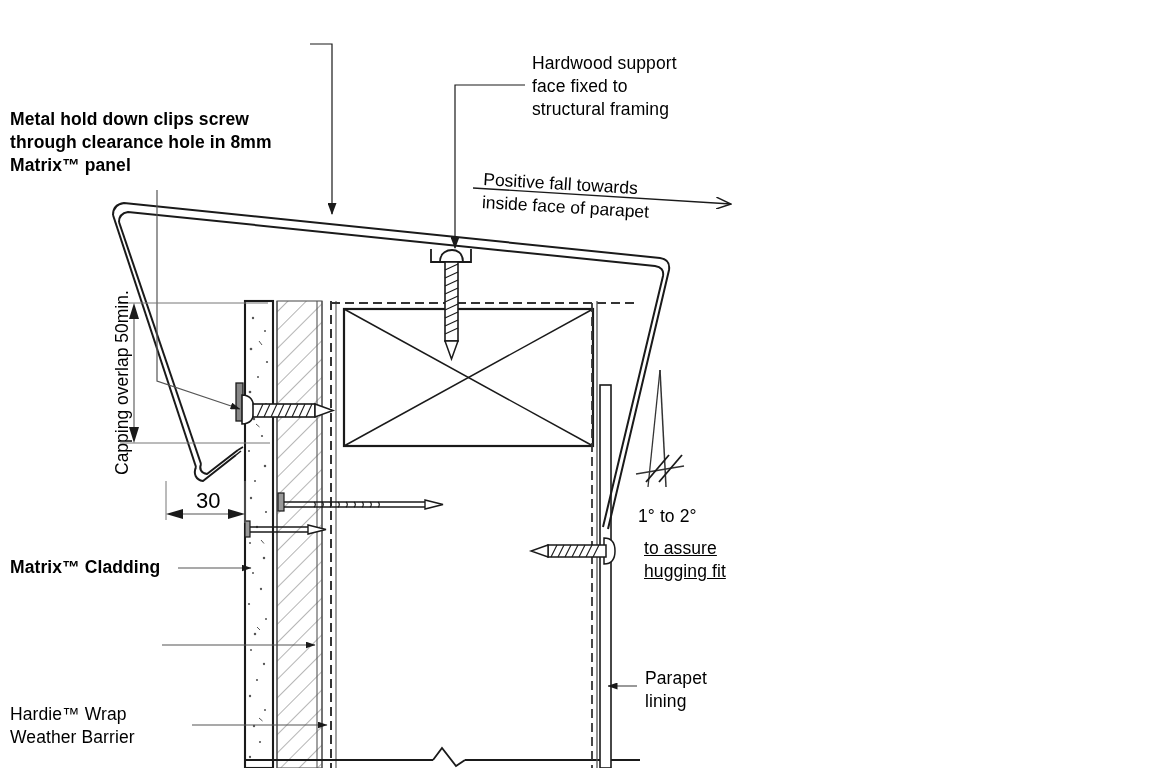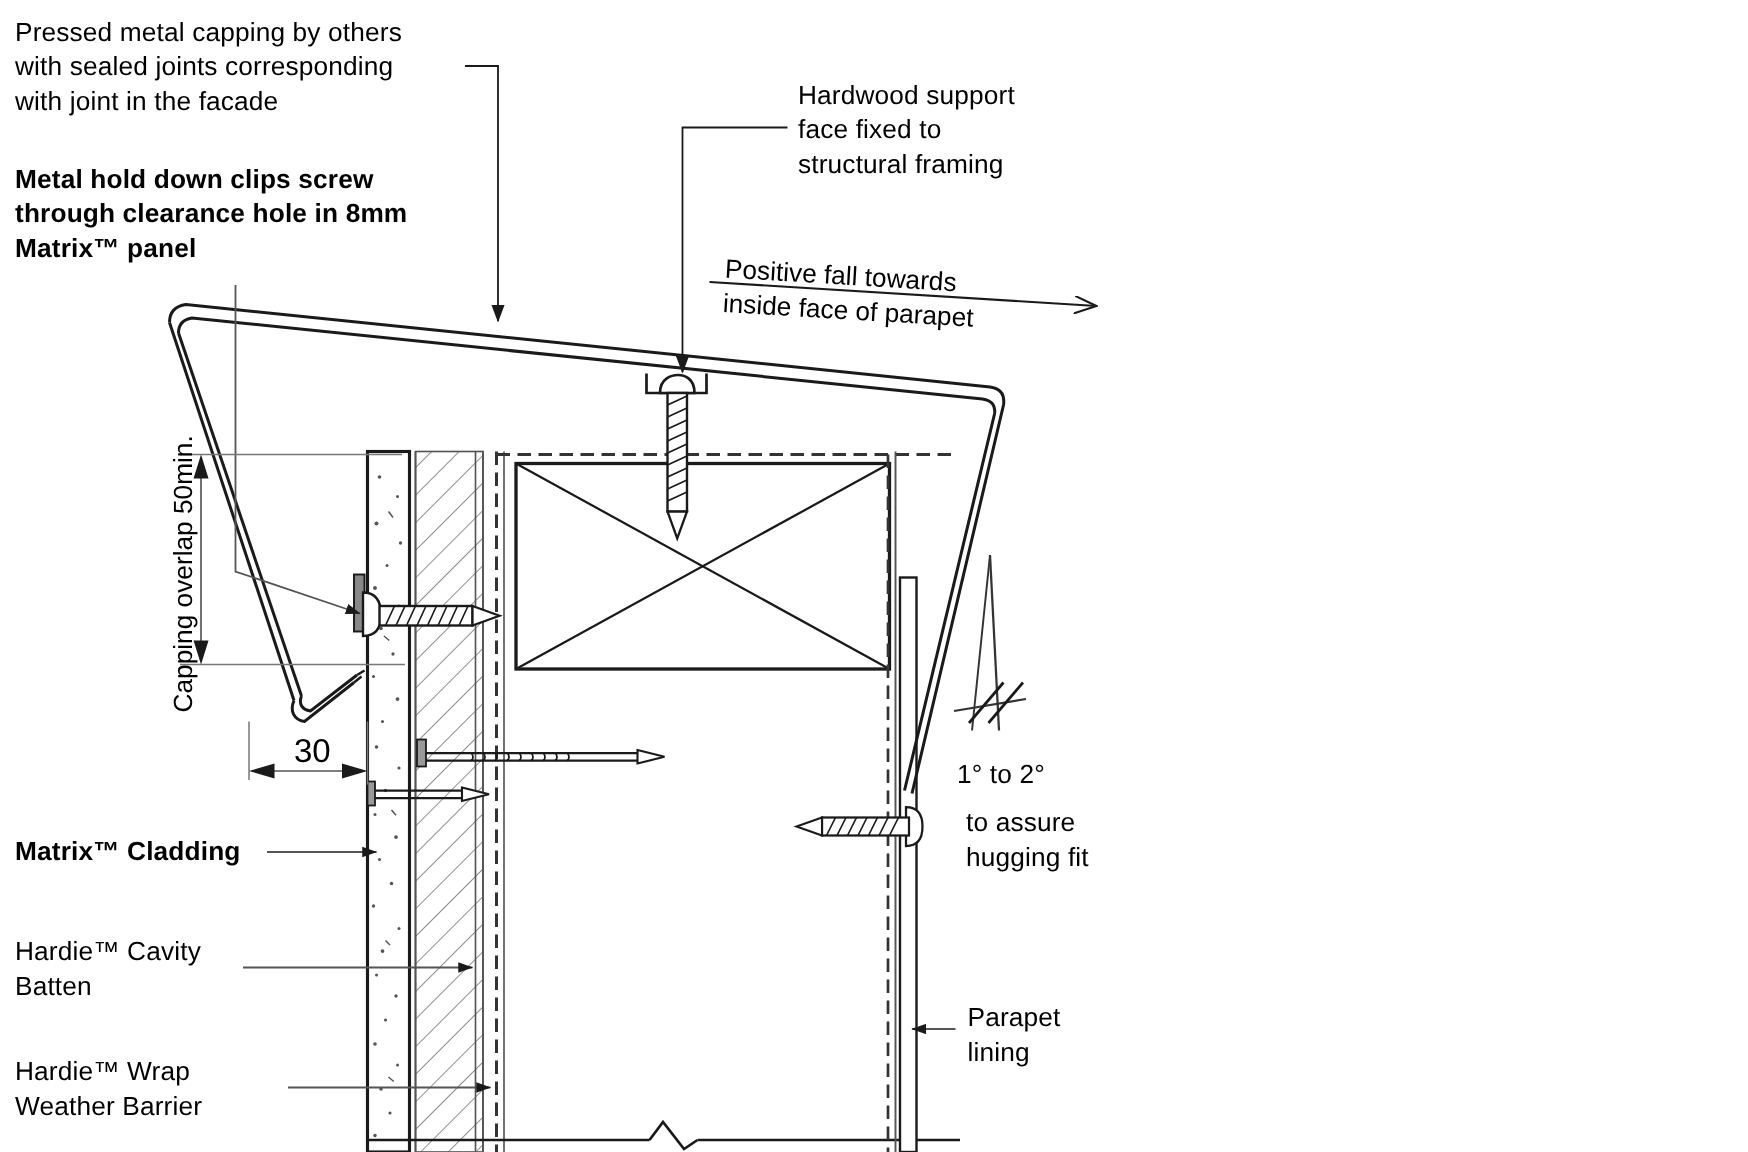--- a/index.html
+++ b/index.html
@@ -331,48 +331,43 @@
       <g>
         <line x1="166" y1="481" x2="166" y2="520" stroke="#777777" stroke-width="1"></line>
         <line x1="245" y1="481" x2="245" y2="523" stroke="#777777" stroke-width="1"></line>
         <line x1="171" y1="514" x2="240" y2="514" stroke="#555555" stroke-width="1.1"></line>
         <path d="M166,514 L183,509 L183,519 Z" fill="#1a1a1a"></path>
         <path d="M245,514 L228,509 L228,519 Z" fill="#1a1a1a"></path>
       </g>
     </g>
   </svg>
 
-  <div class="note" style="left:10px; top:10px;"><span>Pressed metal capping by others</span>
-<span>with sealed joints corresponding</span>
-<span>with joint in the facade</span></div>
 
   <div class="note" style="left:10px; top:108px;font-weight:bold;"><span>Metal hold down clips screw</span>
 <span>through clearance hole in 8mm</span>
 <span>Matrix™ panel</span></div>
 
   <div class="note" style="left:532px; top:52px;"><span>Hardwood support</span>
 <span>face fixed to</span>
 <span>structural framing</span></div>
 
   <div class="tilt" style="left:484px; top:168px; transform: rotate(3.4deg);"><span>Positive fall towards</span>
 <span>inside face of parapet</span></div>
 
   <div class="vert" style="left:112px; top:475px;">Capping overlap 50min.</div>
 
   <div class="dimtext" style="left:196px; top:488px;">30</div>
 
   <div class="note" style="left:10px; top:556px;font-weight:bold;">Matrix™ Cladding</div>
 
-  <div class="note" style="left:10px; top:623px;"><span>Hardie™ Cavity</span>
-<span>Batten</span></div>
 
   <div class="note" style="left:10px; top:703px;"><span>Hardie™ Wrap</span>
 <span>Weather Barrier</span></div>
 
   <div class="note" style="left:638px; top:505px;"><span>1° to 2°</span></div>
-  <div class="note" style="left:644px; top:537px;"><span>to assure</span>
+  <div class="note" style="left:644px; top:537px;text-decoration:underline;"><span>to assure</span>
 <span>hugging fit</span></div>
 
   <div class="note" style="left:645px; top:667px;"><span>Parapet</span>
 <span>lining</span></div>
 
 
 </div>
 
 </body></html>

